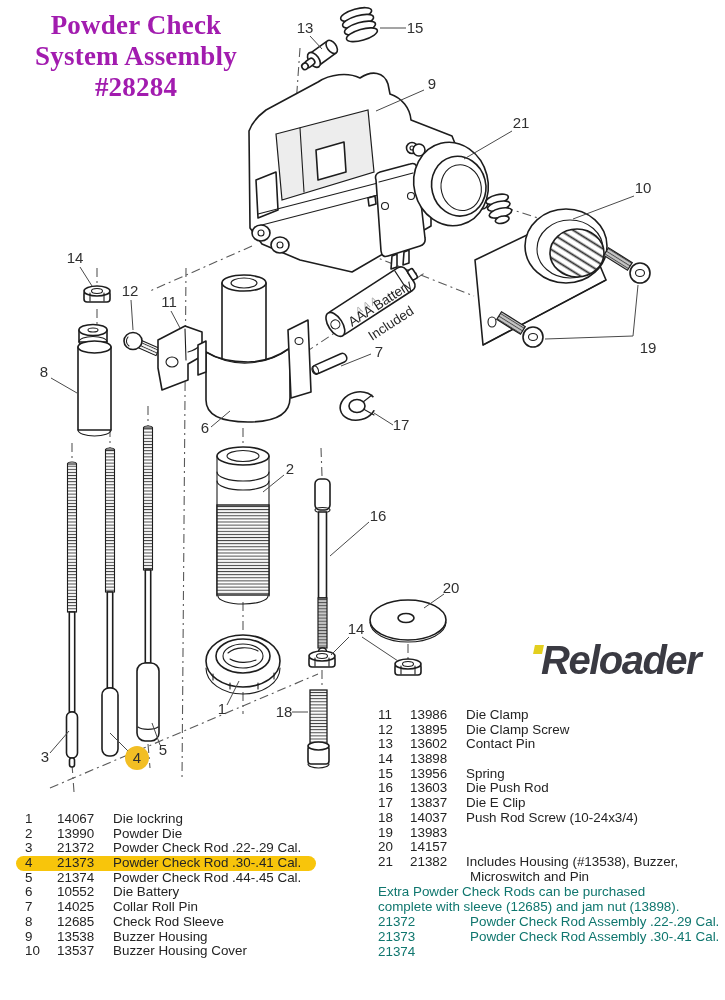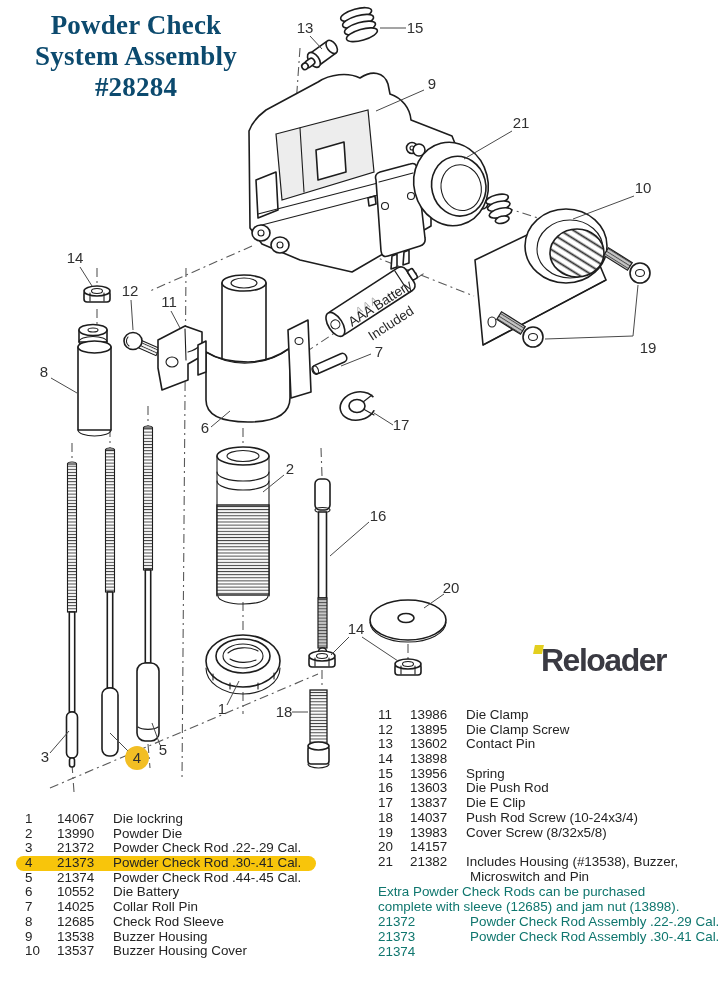--- a/index.html
+++ b/index.html
@@ -1,20 +1,20 @@
 <!DOCTYPE html>
 <html style="--highlight: #F8C50B; --circle: #F2BE24; --logo_yellow: #E3CF1E; --logo_dark: #3A3A42;"><head>
 <meta charset="utf-8">
 <style>
   html,body{margin:0;padding:0;background:#fff;}
   .page{position:relative;width:725px;height:1000px;background:#fff;overflow:hidden;
         font-family:"Liberation Sans",sans-serif;color:#222;}
   
   .title{position:absolute;left:6px;top:10px;width:260px;text-align:center;
-         font-family:"Liberation Serif",serif;font-weight:bold;color:#0c4a6e;
+         font-family:"Liberation Serif",serif;font-weight:bold;color:#a21caf;
          font-size:27px;line-height:31px;letter-spacing:.2px;}
   
   svg.diagram{position:absolute;left:0;top:0;}
   svg.diagram .ln{stroke:#1d1d1d;stroke-width:1.6;fill:#fff;stroke-linejoin:round;stroke-linecap:round;}
   svg.diagram .thin{stroke:#1d1d1d;stroke-width:1.1;fill:none;stroke-linecap:round;}
   svg.diagram .shade{fill:#ededed;}
   svg.diagram .lead{stroke:#4a4a4a;stroke-width:1;fill:none;}
   svg.diagram .cl{stroke:#5a5a5a;stroke-width:1.1;fill:none;stroke-dasharray:9 4 2 4;}
   svg.diagram text.callout{font-family:"Liberation Sans",sans-serif;font-size:15px;fill:#303030;}
   svg.diagram text.batt-note{font-family:"Liberation Sans",sans-serif;font-size:13.5px;fill:#262626;}
@@ -26,22 +26,22 @@
   .prow .p{width:56px;flex:none;}
   .prow .d{flex:1;}
   .prow.hl{background:var(--highlight,#F8C50B);border-radius:9px;}
   .cont-line{padding-left:101px;height:14.7px;line-height:14.7px;white-space:nowrap;}
   .footnote{position:absolute;left:378px;top:884px;font-size:13.4px;line-height:15px;color:#0f766e;white-space:nowrap;}
   .footnote .frow{display:flex;height:15px;align-items:center;}
   .footnote .frow .p{width:92px;flex:none;}
   
   .logo{position:absolute;left:534px;top:643px;display:flex;align-items:flex-start;}
   .logo .sq{width:9px;height:9px;background:var(--logo_yellow,#E3CF1E);transform:skewX(-12deg);margin:2px 0 0 0;}
-  .logo .word{font-family:"Liberation Sans",sans-serif;font-weight:bold;
-              font-size:32px;line-height:34px;letter-spacing:-1.5px;color:var(--logo_dark,#3A3A42);margin-left:-2px;}
+  .logo .word{font-family:"Liberation Sans",sans-serif;font-weight:bold;font-style:italic;
+              font-size:40px;line-height:34px;letter-spacing:-1.5px;color:var(--logo_dark,#3A3A42);margin-left:-2px;}
 </style>
 </head>
 <body>
 
 <div class="page">
 
   <div class="title">
     <div>Powder Check</div>
     <div>System Assembly</div>
     <div>#28284</div>
@@ -466,21 +466,20 @@
         <span class="d">Die E Clip</span>
       </div>
     <div class="prow">
         <span class="n">18</span>
         <span class="p">14037</span>
         <span class="d">Push Rod Screw (10-24x3/4)</span>
       </div>
     <div class="prow">
         <span class="n">19</span>
         <span class="p">13983</span>
-        <span class="d">Cover Screw (8/32x5/8)</span>
       </div>
     <div class="prow">
         <span class="n">20</span>
         <span class="p">14157</span>
       </div>
     <div class="prow">
         <span class="n">21</span>
         <span class="p">21382</span>
         <span class="d">Includes Housing (#13538), Buzzer,</span>
       </div>

